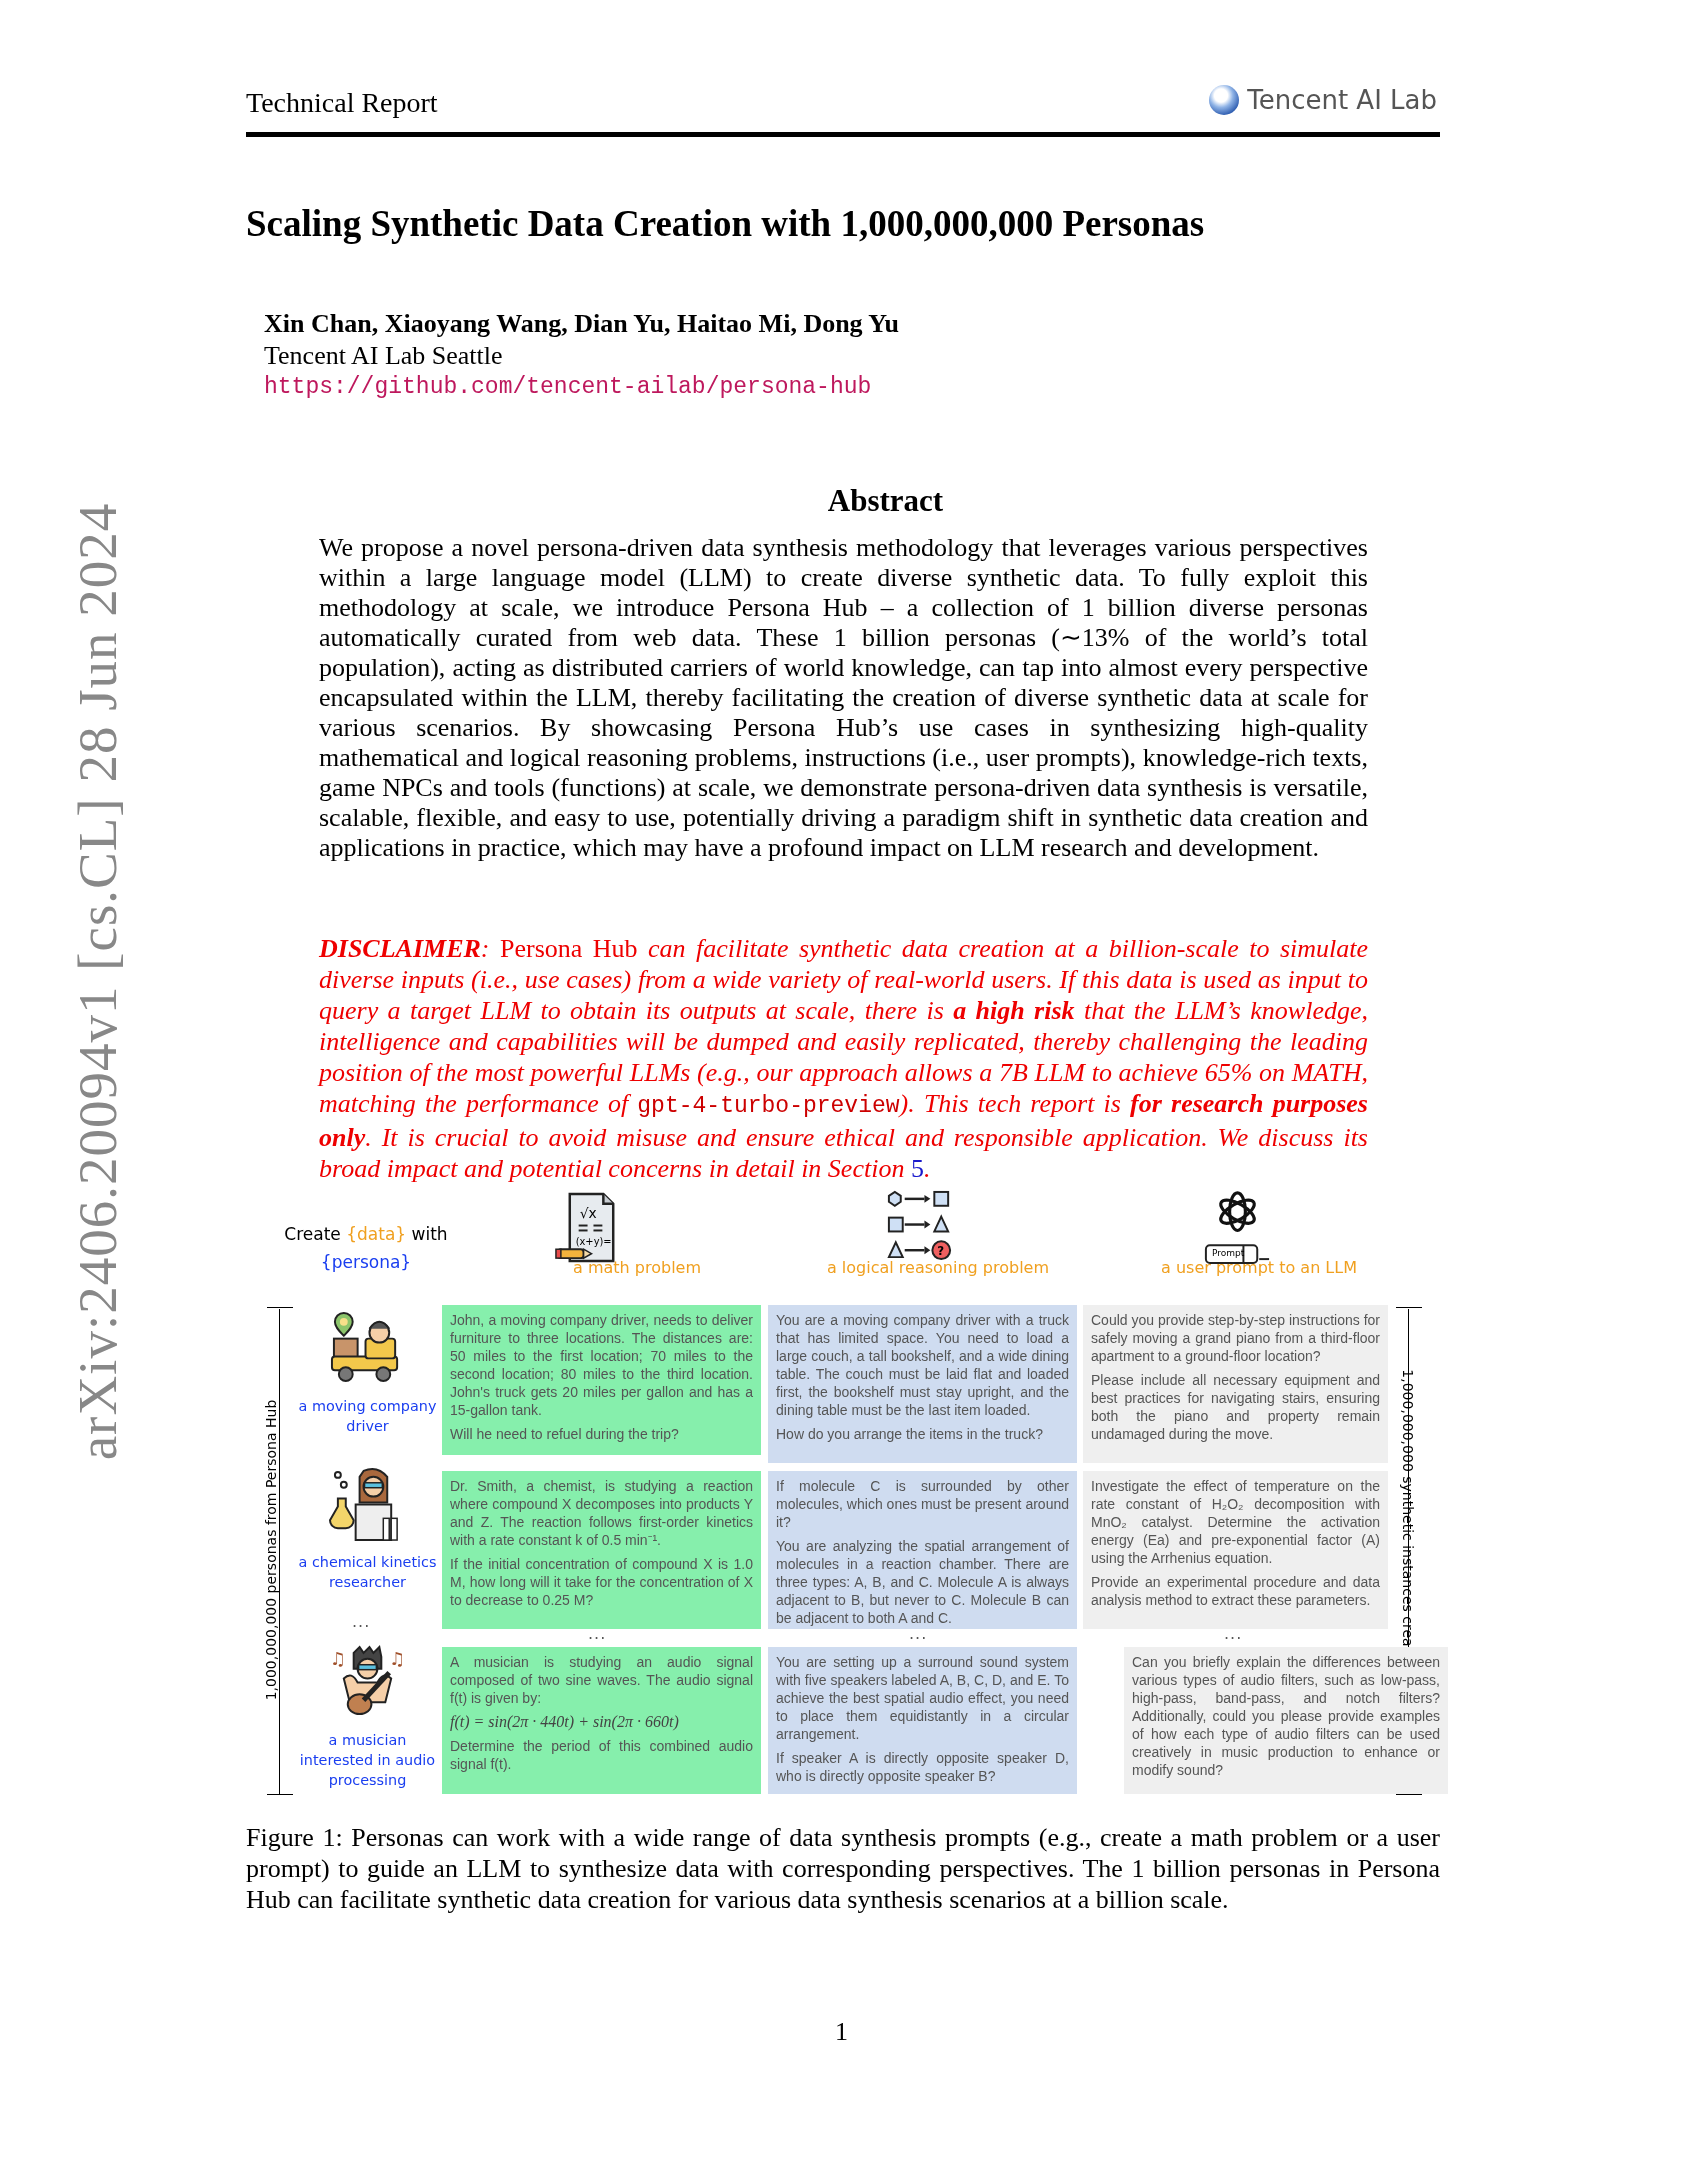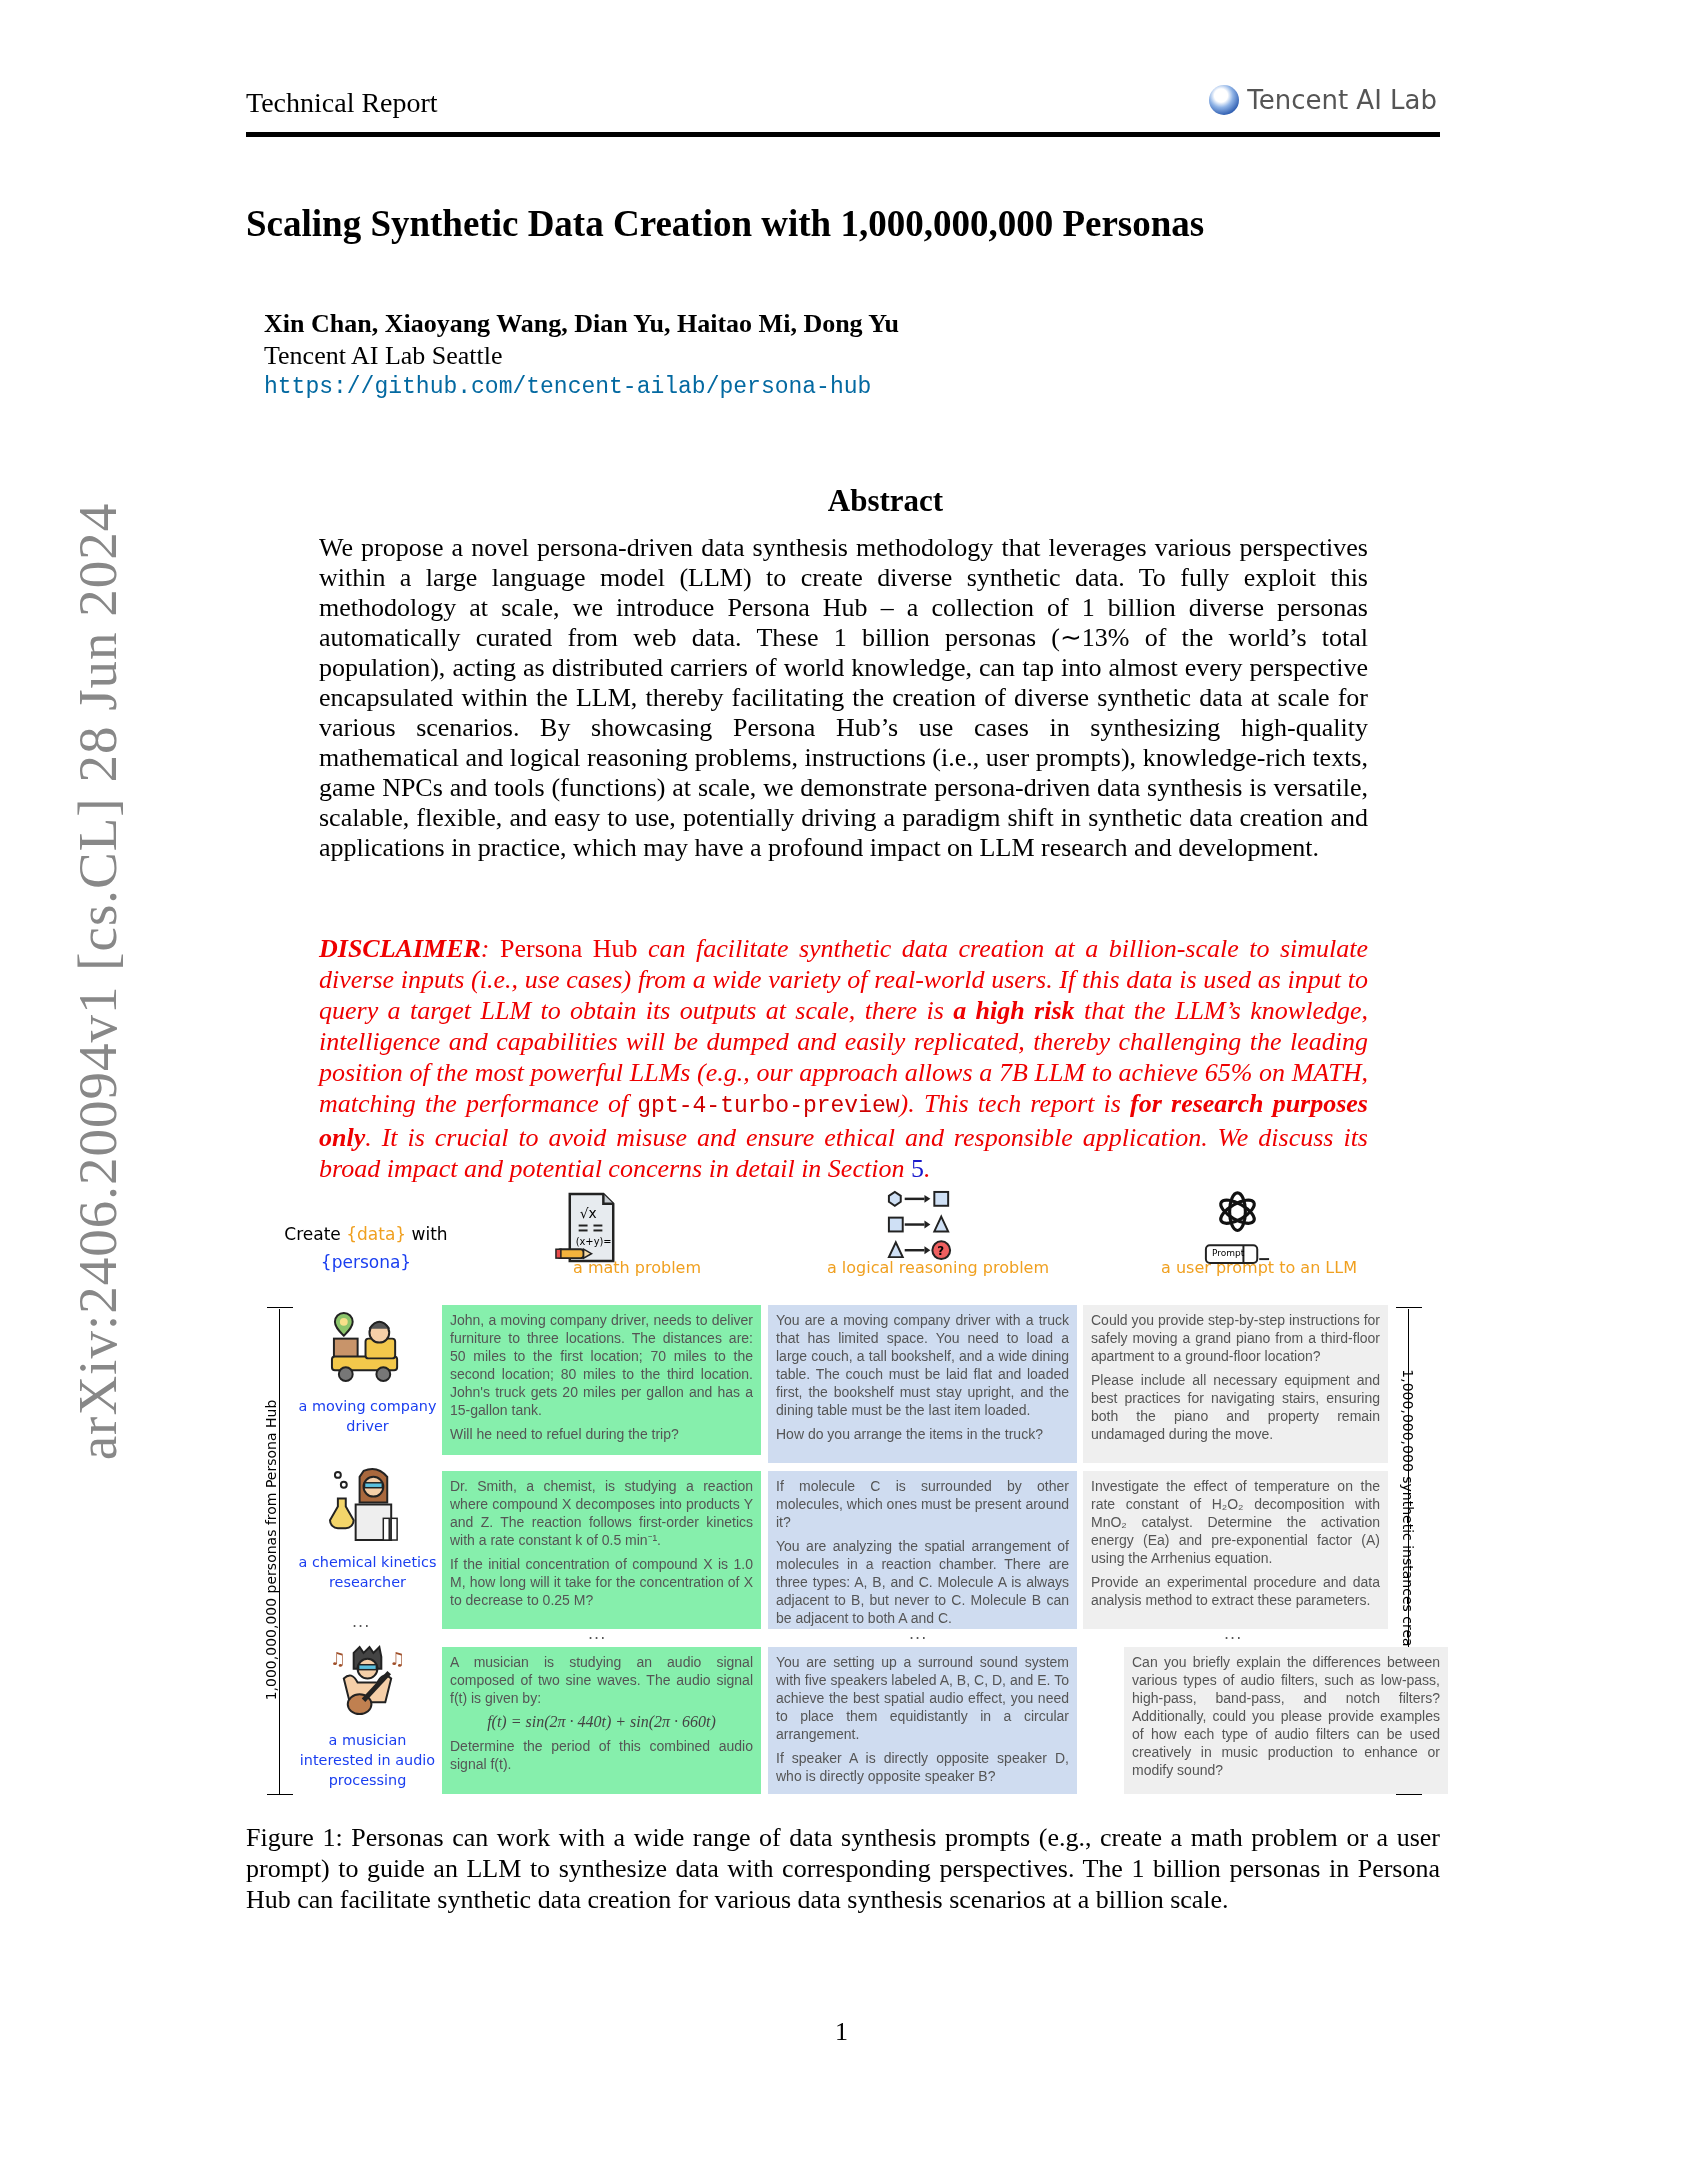--- a/index.html
+++ b/index.html
@@ -5,21 +5,21 @@
   html, body { margin:0; padding:0; background:#fff; }
   body { width:1683px; height:2178px; position:relative; overflow:hidden; font-family:"Liberation Serif", serif; color:#000; }
   .abs { position:absolute; }
   .hdr-left { left:246px; top:87px; font-size:28px; }
   .hdr-logo { right:246px; top:85px; display:flex; align-items:center; gap:8px; font-family:"DejaVu Sans", sans-serif; font-size:26px; color:#555; }
   .logo-ball { width:30px; height:30px; border-radius:50%; background:radial-gradient(circle at 40% 35%, #fff 0 25%, #8fb3e6 45%, #1e4fa8 80%); }
   .hdr-rule { left:246px; top:132px; width:1194px; height:5px; background:#000; }
   .title { left:246px; top:202px; font-size:37px; font-weight:bold; }
   .authors { left:264px; top:309px; font-size:26px; font-weight:bold; }
   .affil { left:264px; top:341px; font-size:26px; }
-  .url { left:264px; top:374px; font-size:23px; font-family:"Liberation Mono", monospace; color:#0369a1; }
+  .url { left:264px; top:374px; font-size:23px; font-family:"Liberation Mono", monospace; color:#be185d; }
   .abs-title { left:0; width:1683px; top:483px; text-align:center; font-size:31px; font-weight:bold;padding-left:44px; }
   .abs-body { left:319px; width:1049px; top:533px; font-size:26px; line-height:30px; text-align:justify; }
   .disc { left:319px; width:1049px; top:933px; font-size:26px; line-height:31px; text-align:justify; color:#e00; font-style:italic; }
   .disc .up { font-style:normal; }
   .disc b { font-weight:bold; }
   .disc code { font-family:"Liberation Mono", monospace; font-style:normal; font-size:23px; color:#c00; }
   .disc .link { color:#1a1acc; font-style:normal; }
   .arxiv { left:-398px; top:950px; width:990px; text-align:center; transform:rotate(-90deg); font-family:"Liberation Serif", serif; font-size:55px; color:#888; letter-spacing:1px; white-space:nowrap; }
 
   .fig-create { left:267px; top:1220px; width:198px; text-align:center; font-family:"DejaVu Sans", sans-serif; font-size:17px; line-height:28px; }
@@ -33,21 +33,21 @@
   .right-arrow { left:1408px; top:1309px; width:1px; height:485px; background:#000; }
   .right-label { left:1175px; top:1542px; width:465px; text-align:center; transform:rotate(90deg); font-family:"DejaVu Sans", sans-serif; font-size:14px; white-space:nowrap; }
 
   .persona { position:absolute; left:293px; width:149px; text-align:center; font-family:"DejaVu Sans", sans-serif; font-size:14.4px; color:#1a3ef0; line-height:20px; }
   .pimg { width:79px; height:79px; margin:0 auto 8px; }
   .card { position:absolute; font-family:"Liberation Sans", sans-serif; font-size:14px; line-height:18px; color:#555; text-align:justify; padding:6px 8px 6px 8px; box-sizing:border-box; }
   .card p { margin:0 0 6px 0; }
   .g { background:#86efac; }
   .b { background:#cfdcf0; }
   .gr { background:#efefef; }
-  .formula { text-align:center; font-family:"Liberation Serif", serif; font-style:italic; font-size:16px; color:#444; margin:2px 0 6px; }
+  .formula { text-align:left; font-family:"Liberation Serif", serif; font-style:italic; font-size:16px; color:#444; margin:2px 0 6px; }
   .dots { position:absolute; font-family:"DejaVu Sans", sans-serif; font-size:16px; color:#555; letter-spacing:1px; }
 
   .caption { left:246px; width:1194px; top:1822px; font-size:26px; line-height:31px; text-align:justify; }
   .pageno { left:0; width:1683px; top:2017px; text-align:center; font-size:26px; }
 </style>
 </head>
 <body>
 
 <div class="abs hdr-left">Technical Report</div>
 <div class="abs hdr-logo">

